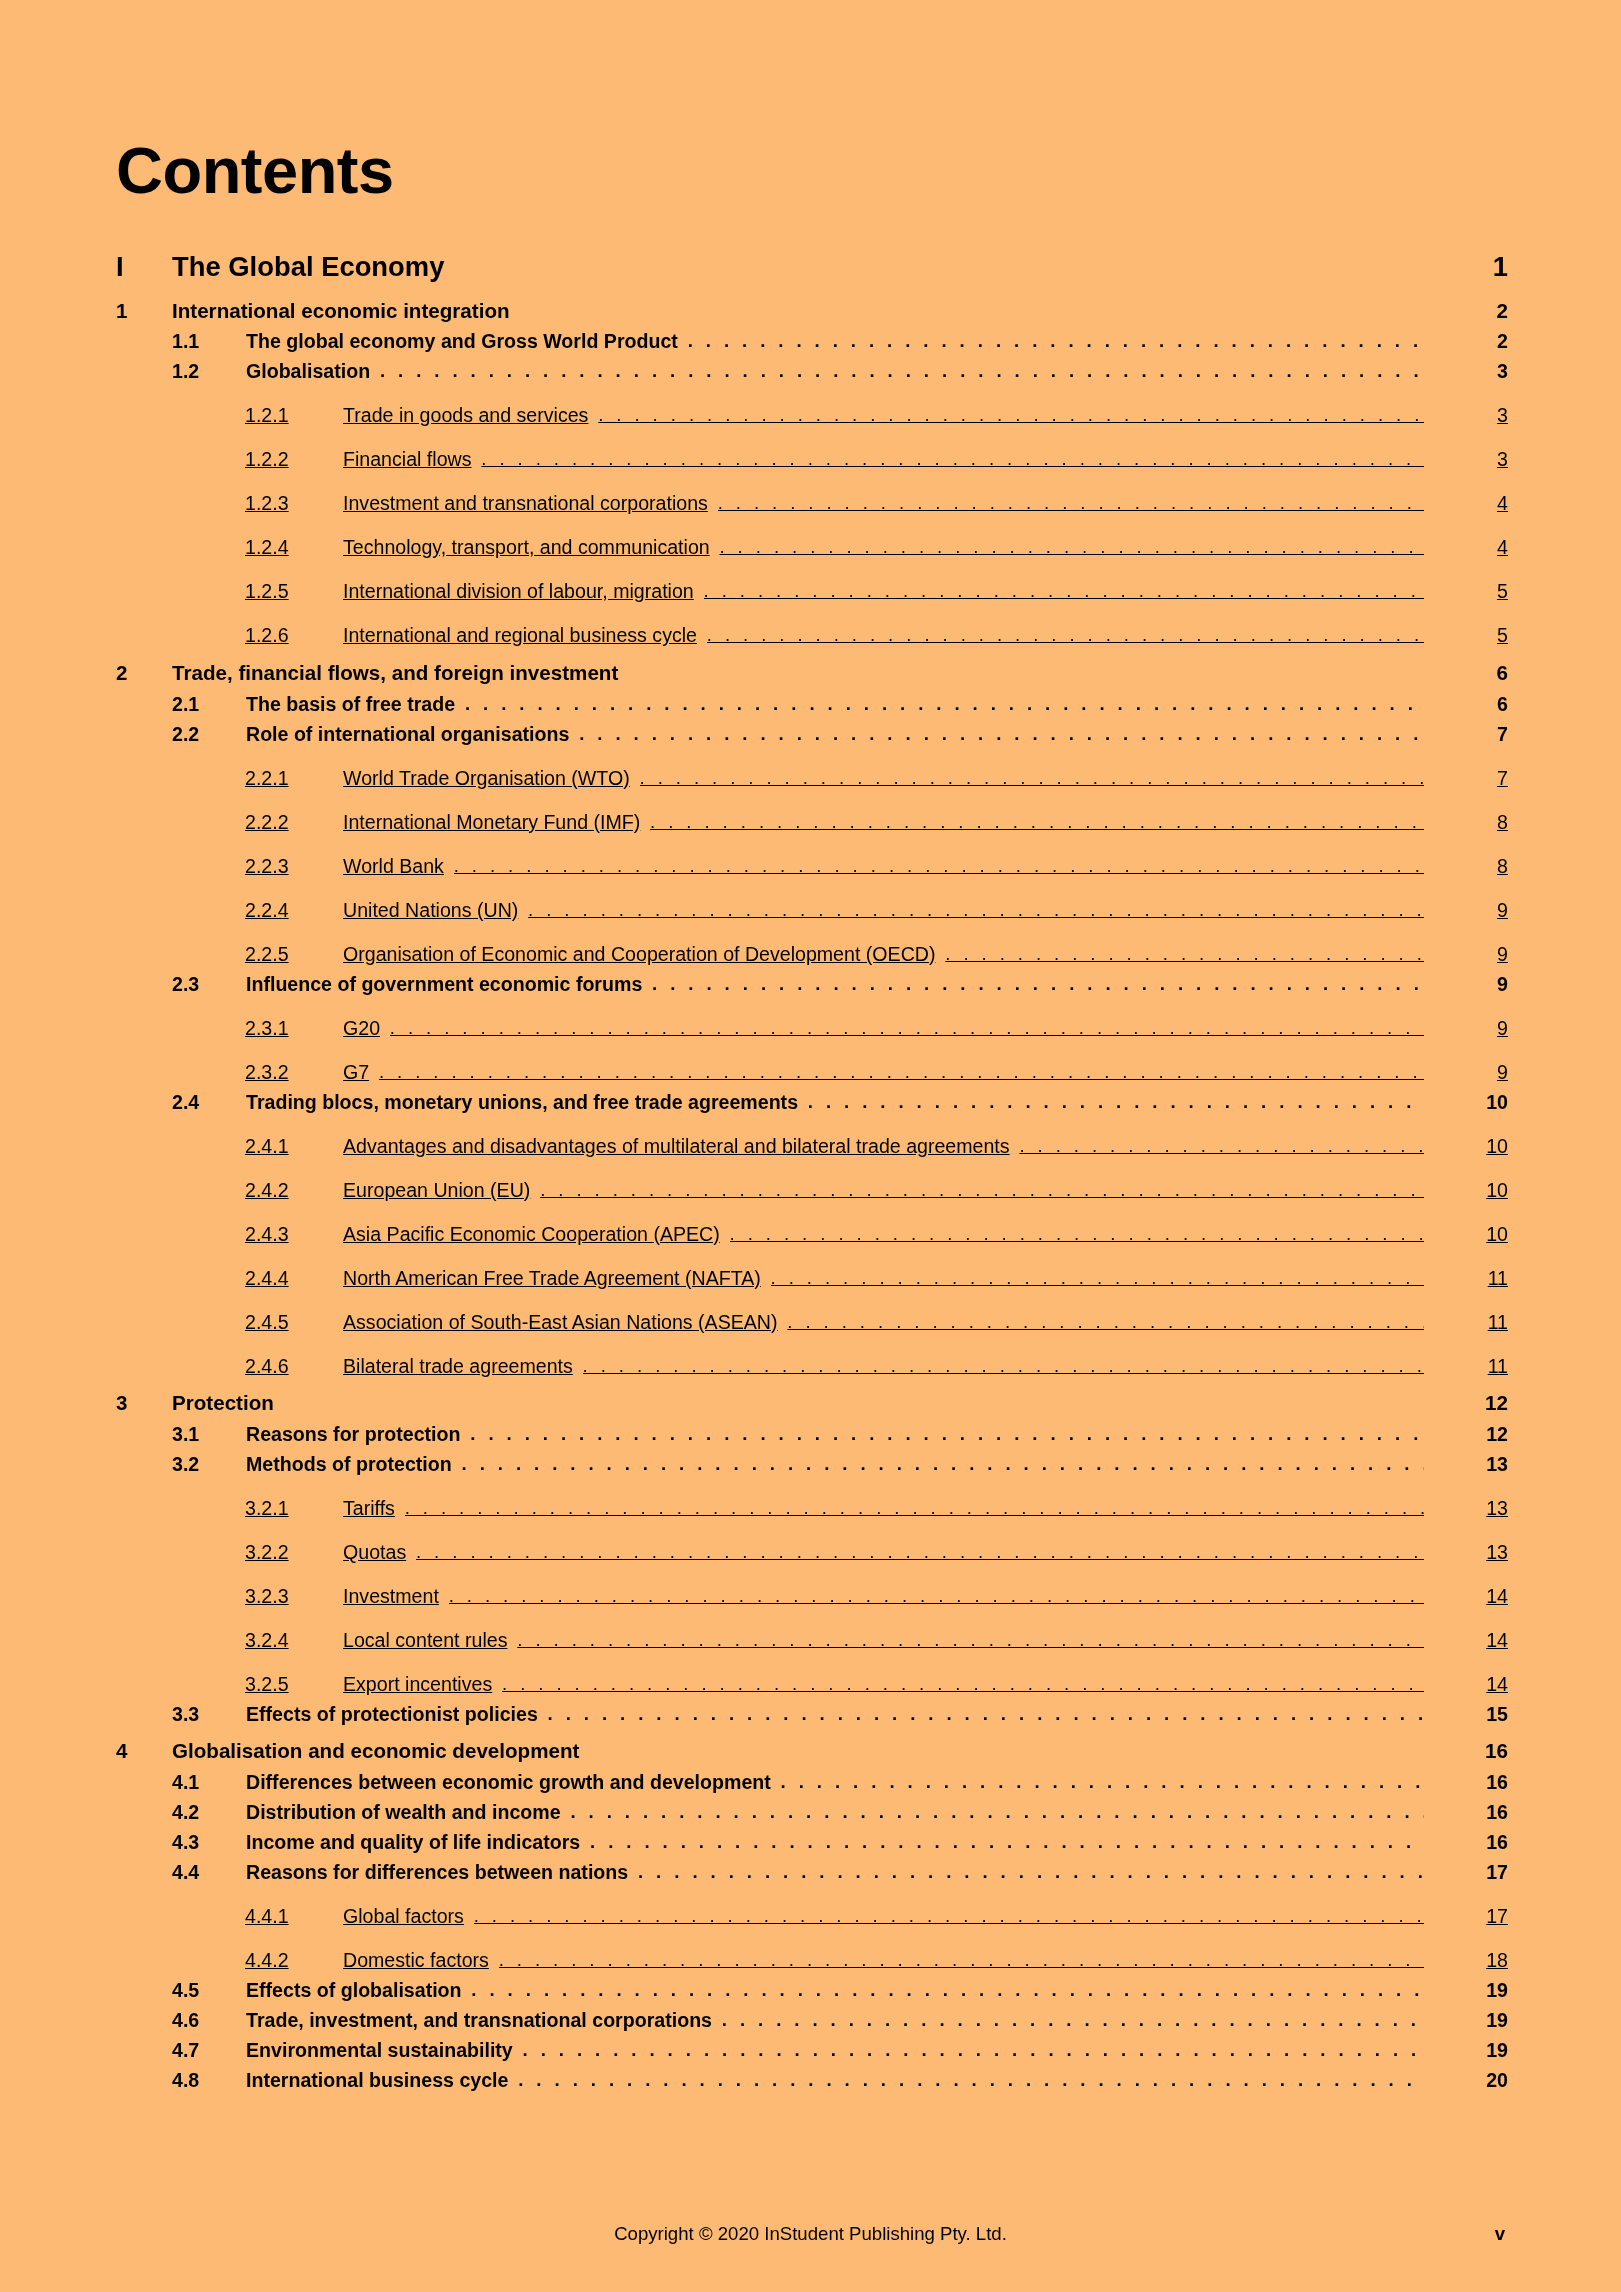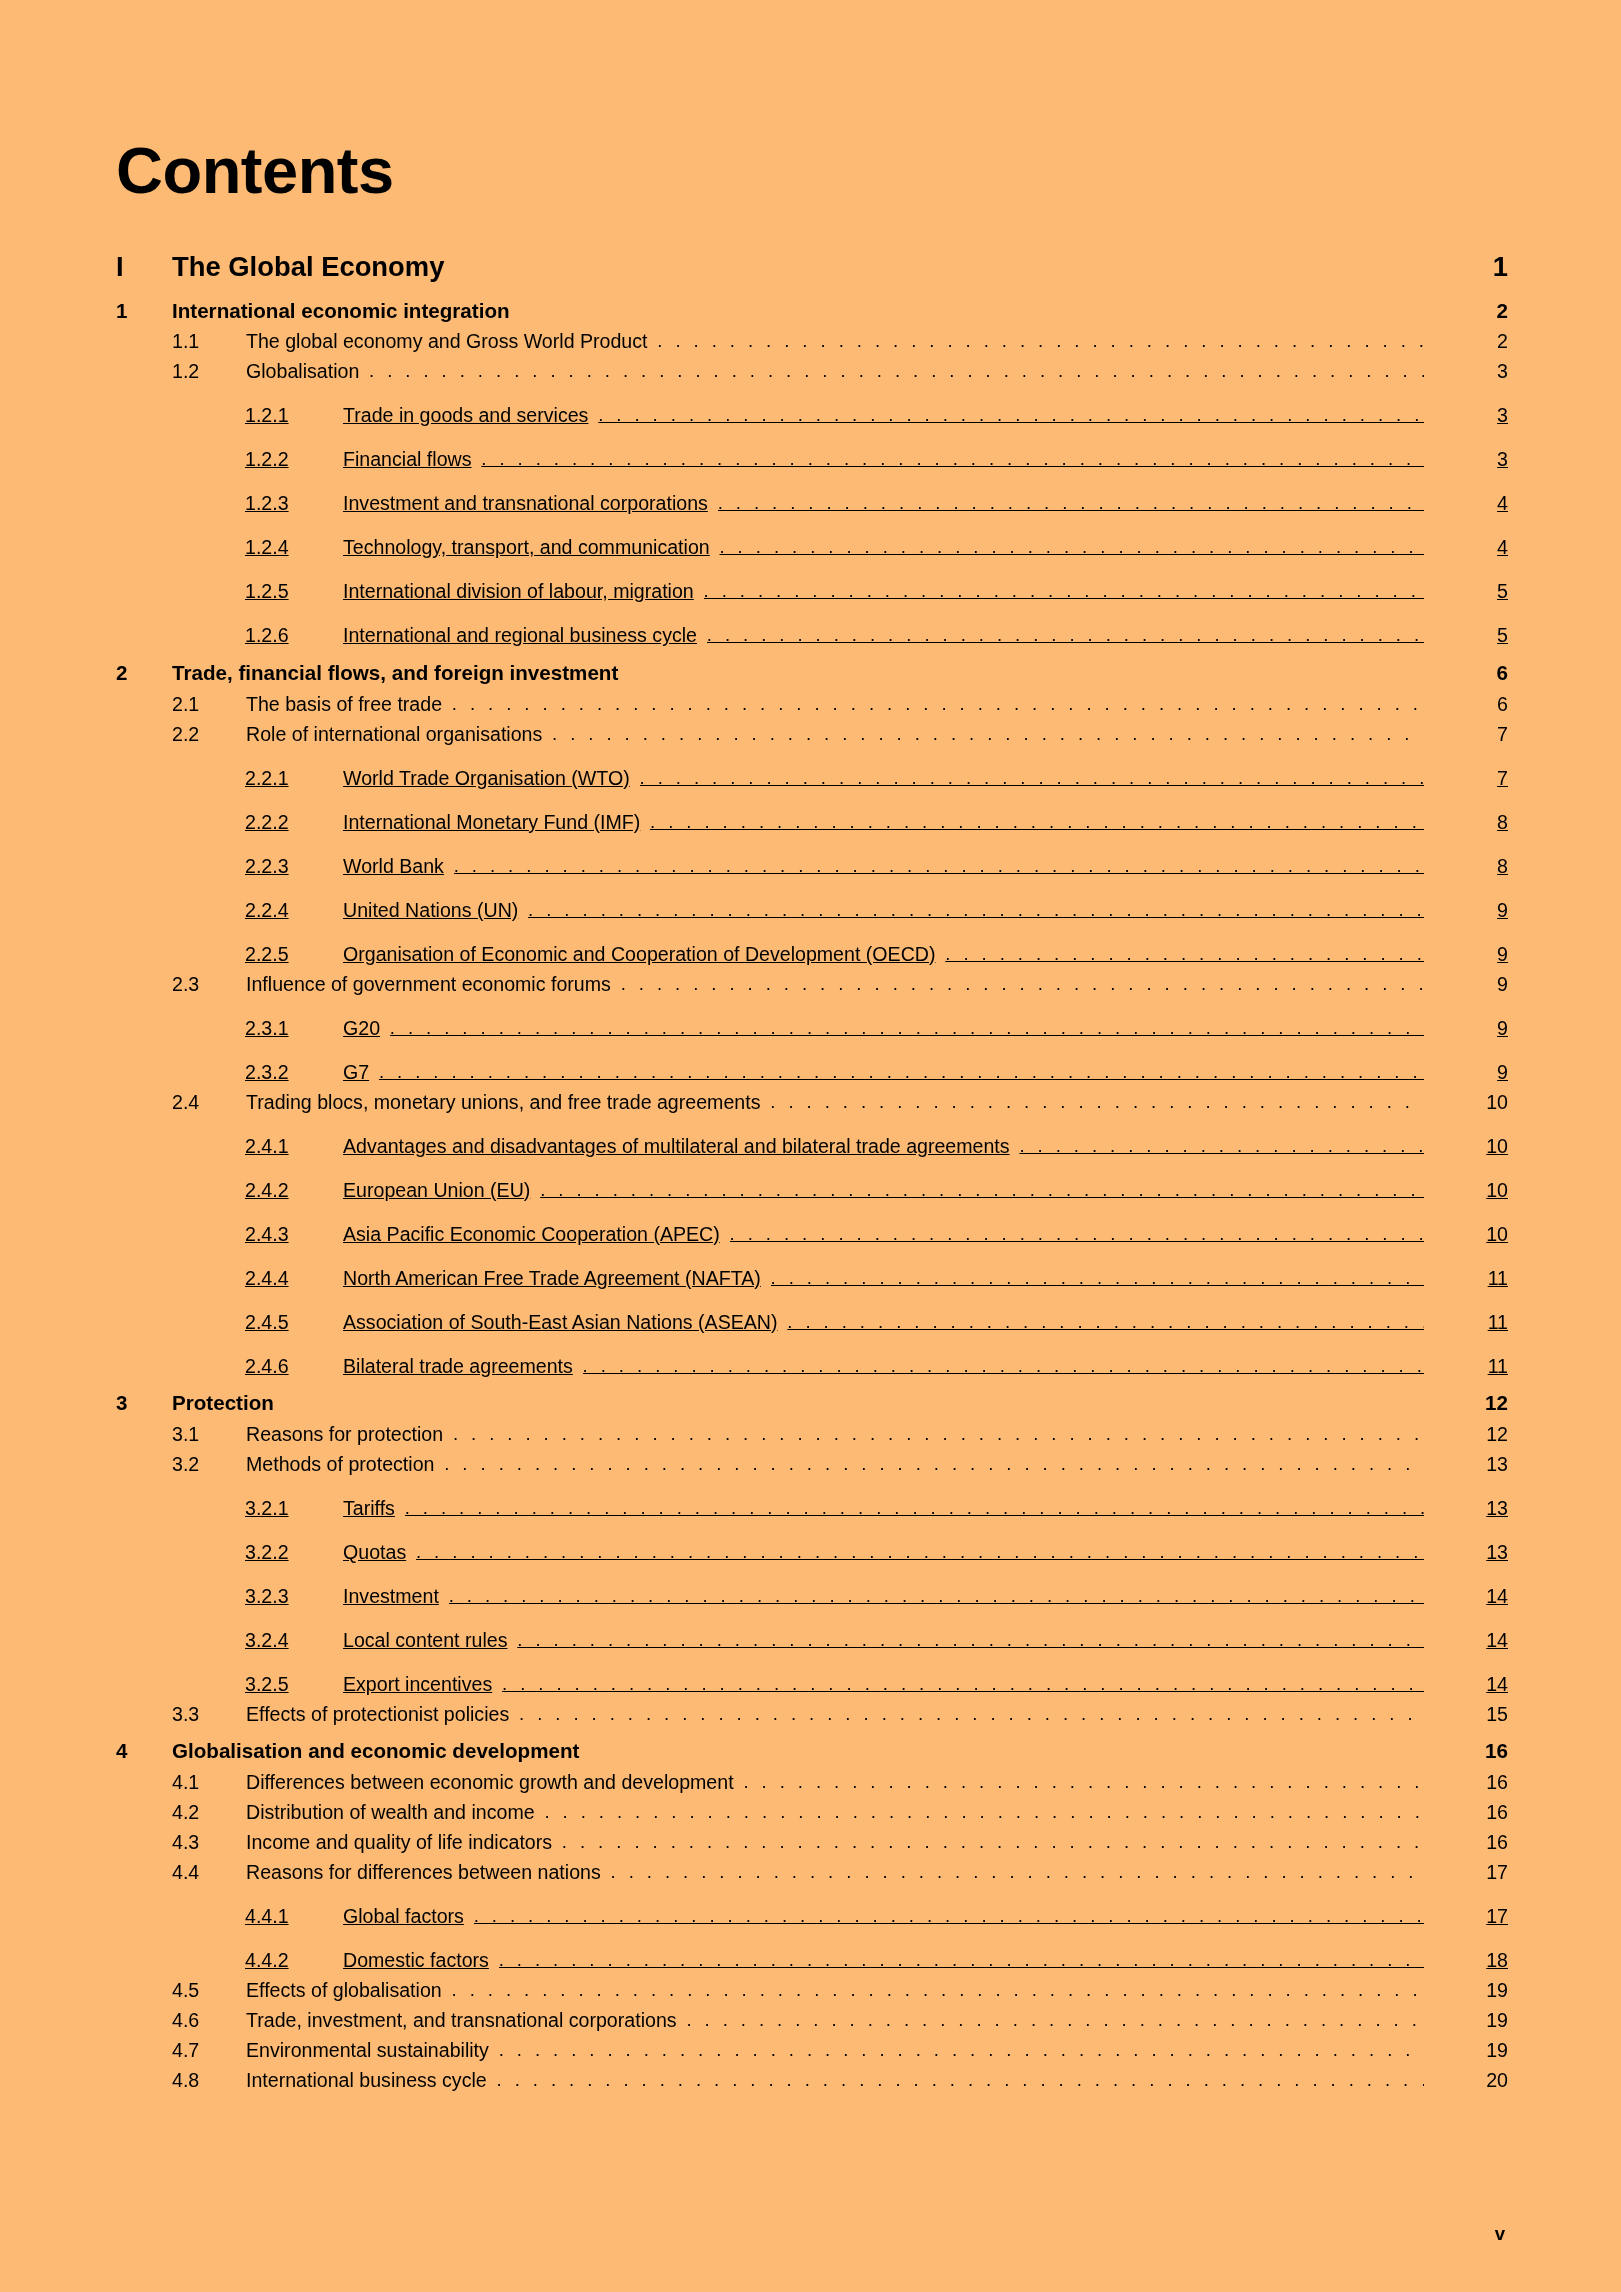--- a/index.html
+++ b/index.html
@@ -105,21 +105,21 @@
     margin-top: 13.7px;
     margin-bottom: 7.8px;
   }
   .row.chapter .num { width: 56px; }
   .row.chapter .pg  { width: 76px; }
   .row.chapter .leaders { visibility: hidden; }
 
   
   .row.section {
     font-size: 19.6px;
-    font-weight: normal;
+    font-weight: bold;
     margin-top: 6.9px;
     margin-bottom: 6.9px;
     padding-left: 56px;
   }
   .row.section .num { width: 74px; }
   .row.section .pg  { width: 76px; }
 
   
   .row.subsection {
     font-size: 19.6px;
@@ -544,17 +544,18 @@
         <span class="num">4.8</span>
         <span class="title-wrap">
           <span class="title">International business cycle</span>
           <span class="leaders">. . . . . . . . . . . . . . . . . . . . . . . . . . . . . . . . . . . . . . . . . . . . . . . . . . . . . . . . . . . . . . . . . . . . . . . . . . . . . . . . . . . . . . . . . . . . . . . . . . . . . . . . . . . . . . . . . . . . . . . . . . . . . . . . . . . . . . . . . . . . . . . . . . . . . . . . . . . . . . . . . . . . . . . . . . . . . . . . .</span>
         </span>
         <span class="pg">20</span>
       </div>
     </div>
 
   <div class="footer">
+    <div class="footer-copyright">Copyright © 2020 InStudent Publishing Pty. Ltd.</div>
     <div class="footer-pageno">v</div>
   </div>
 
 </div>
 
 
 </body></html>

